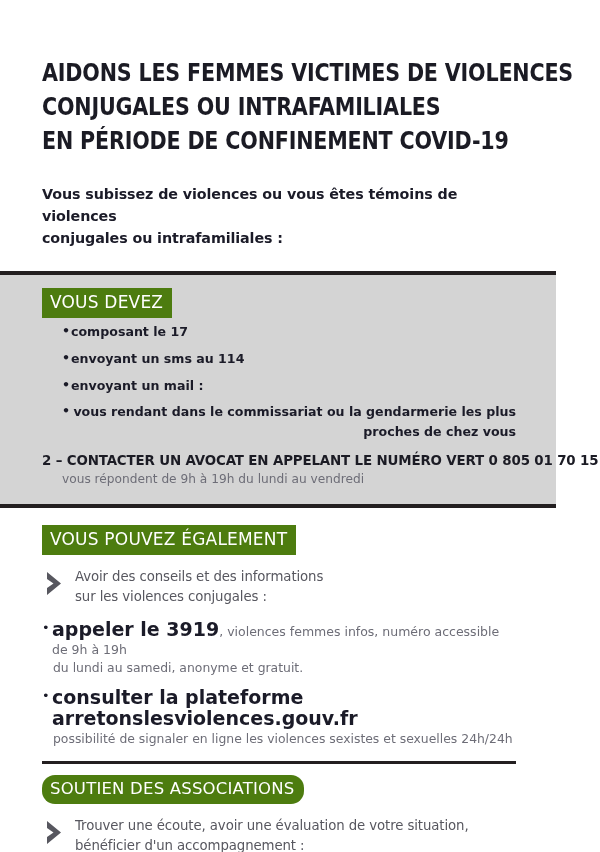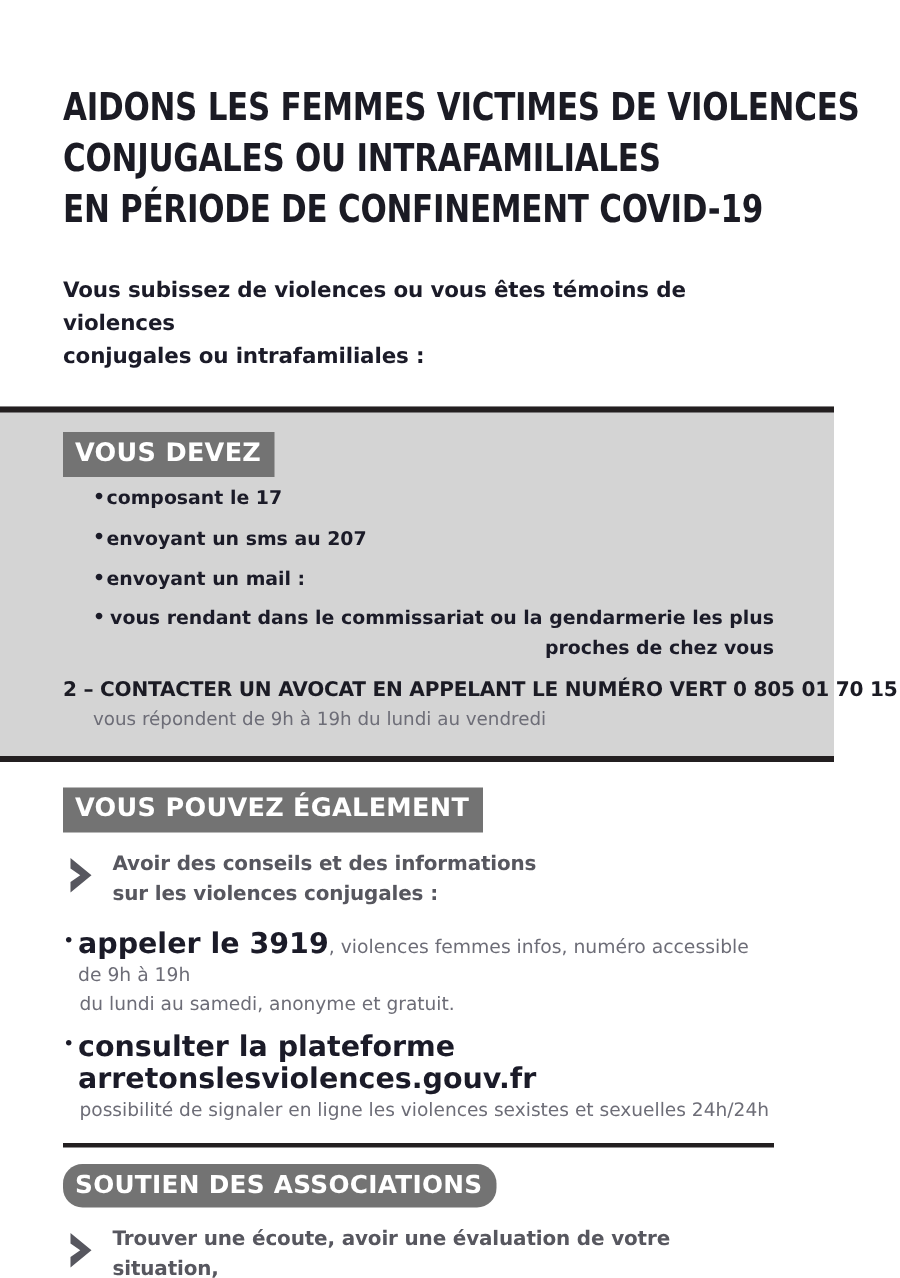--- a/index.html
+++ b/index.html
@@ -59,23 +59,23 @@
     margin-top: 22px;
     background: #d4d4d4;
     border-top: 4px solid #231f20;
     border-bottom: 4px solid #231f20;
     padding: 13px 40px 17px 42px;
   }
 
   
   .badge {
     display: inline-block;
-    background: #737373;
+    background: #4d7c0f;
     color: #ffffff;
-    font-weight: bold;
+    font-weight: normal;
     font-size: 17px;
     letter-spacing: 0.2px;
     line-height: 1;
     padding: 6px 9px 7px 8px;
   }
   .badge.small { font-size: 16.5px; border-radius: 13px; }
 
   
   .numbered {
     font-weight: bold;
@@ -153,21 +153,21 @@
   }
   .chev {
     flex: 0 0 auto;
     width: 22px;
     height: 28px;
     margin: 3px 9px 0 2px;
   }
   .chev svg { display: block; }
   .arrow-text {
     font-size: 13.3px;
-    font-weight: bold;
+    font-weight: normal;
     line-height: 20px;
     color: #57575f;
     letter-spacing: -0.1px;
   }
   .arrow-text span { display: block; }
 
   .plain-bullets { margin: 13px 0 0 0; padding: 0; list-style: none; }
   .plain-bullets > li {
     position: relative;
     padding-left: 10px;
@@ -213,21 +213,21 @@
       <span>conjugales ou intrafamiliales :</span>
     </p>
   </div>
 
   <div class="band">
     <div class="badge">VOUS DEVEZ</div>
 
 
     <ul class="bullets">
       <li>composant le 17</li>
-      <li class="tight">envoyant un sms au 207</li>
+      <li class="tight">envoyant un sms au 114</li>
       <li class="tight">envoyant un mail :</li>
     </ul>
 
 
     <ul class="bullets" style="margin-top:6px;text-align:right;">
       <li>vous rendant dans le commissariat ou la gendarmerie les plus proches de chez vous</li>
     </ul>
 
     <div class="numbered" style="margin-top:11px;">2 – CONTACTER UN AVOCAT EN APPELANT LE NUMÉRO VERT 0 805 01 70 15</div>
 

